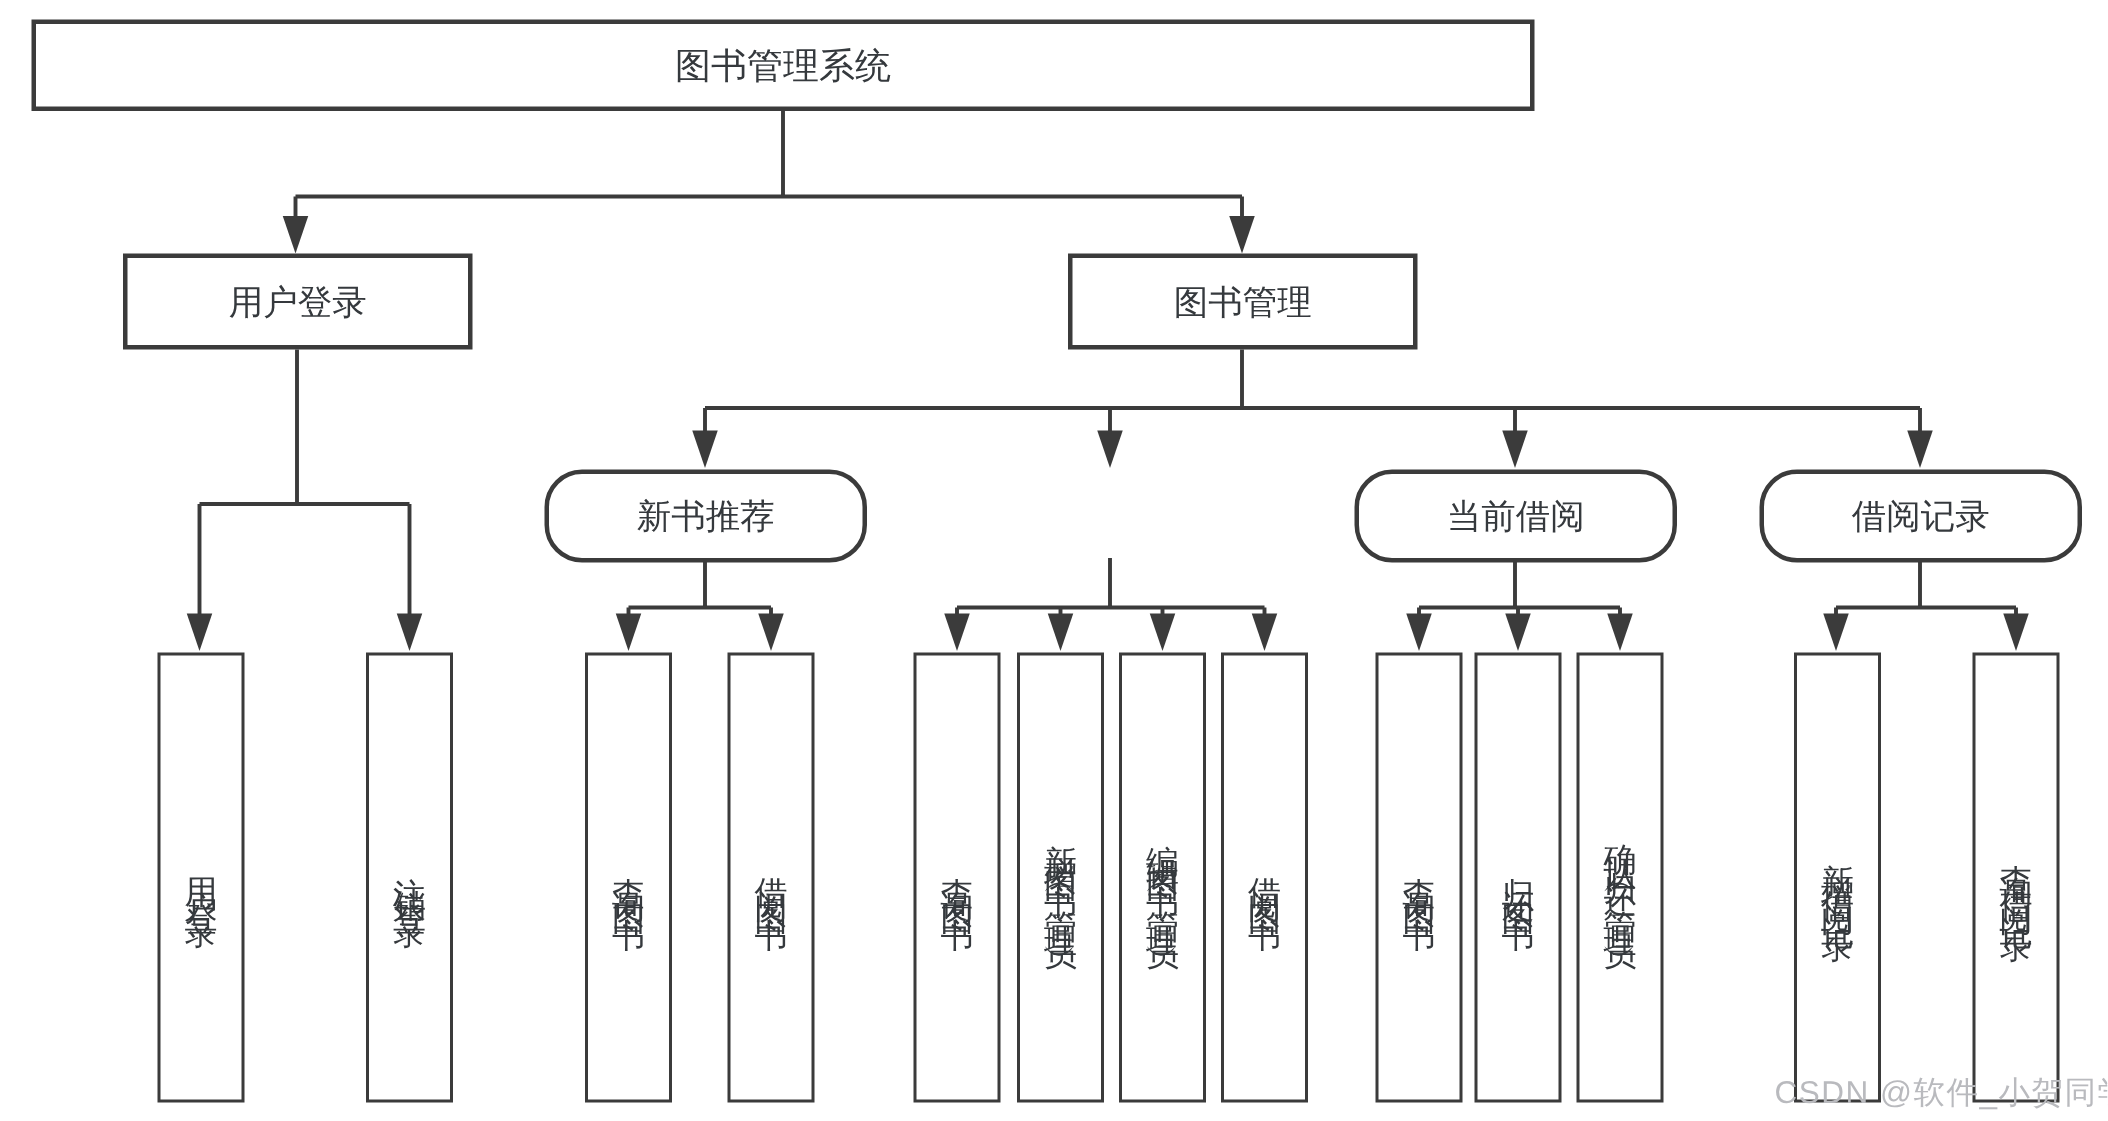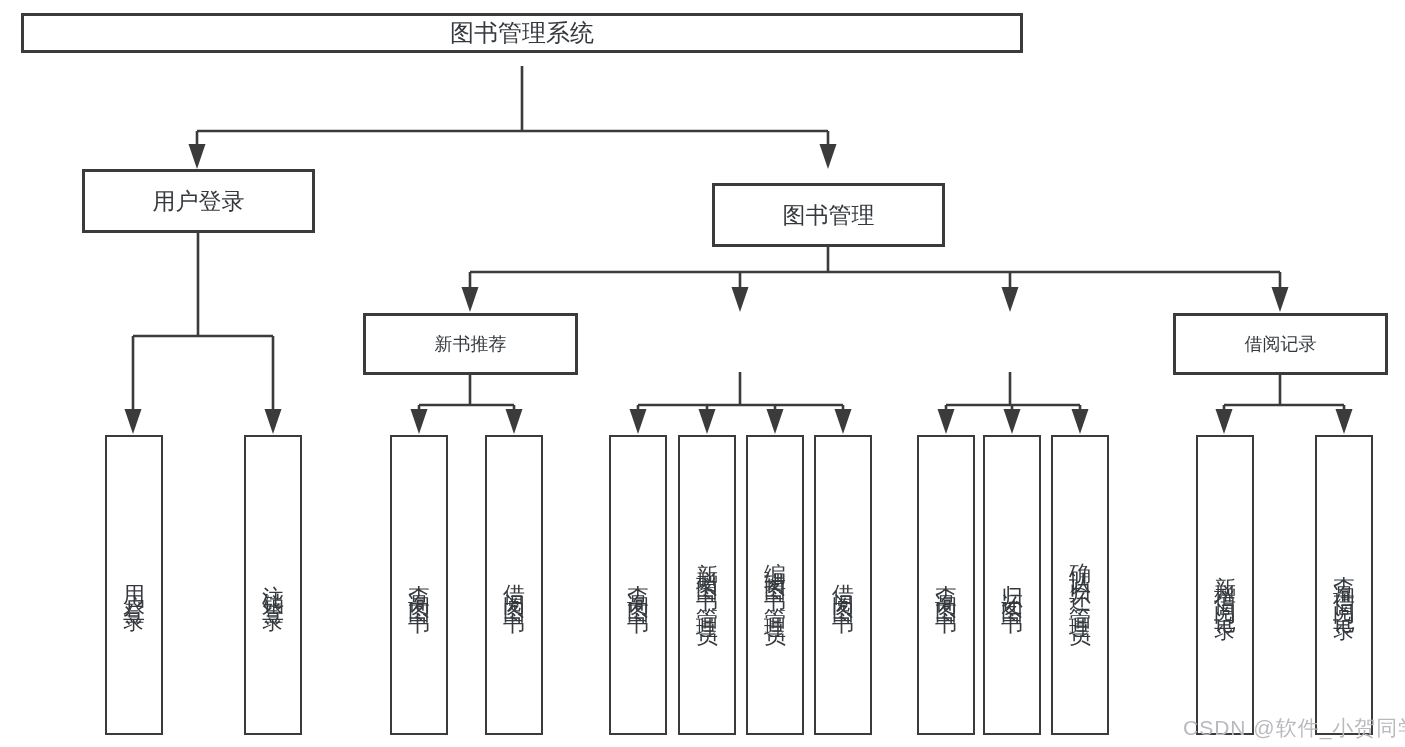--- a/index.html
+++ b/index.html
@@ -16,23 +16,23 @@
 
   .node{
     position:absolute;
     box-sizing:border-box;
     background:#fff;
     border:3px solid var(--line,#3b3b3b);
     display:flex;align-items:center;justify-content:center;
     color:var(--text,#35393d);
     z-index:2;
   }
-  .node.root{left:21px;top:13px;width:1002px;height:40px;font-size:24px;}
+  .node.root{left:21px;top:13px;width:1002px;height:61px;font-size:24px;}
   .node.h2{width:233px;height:64px;font-size:23px;}
-  .node.h3{width:215px;height:62px;font-size:18px;}
+  .node.h3{width:215px;height:62px;font-size:23px;border-radius:25px;}
   .vbox{
     position:absolute;
     box-sizing:border-box;
     top:435px;width:58px;height:300px;
     background:#fff;
     border:2.6px solid var(--line,#3b3b3b);
     display:flex;align-items:center;justify-content:center;
     z-index:2;
   }
   .vbox span{
@@ -95,26 +95,29 @@
     <polygon points="1335.5,409 1352.5,409 1344,434"></polygon>
   </svg>
 
   <div class="node root">
     <span>图书管理系统</span>
   </div>
 
   <div class="node h2" style="left:82px;top:169px;">
     <span>用户登录</span>
   </div>
-  <div class="node h2" style="left:712px;top:183px;">
+  <div class="node h2" style="left:712px;top:169px;">
     <span>图书管理</span>
   </div>
 
   <div class="node h3" style="left:363px;top:313px;">
     <span>新书推荐</span>
+  </div>
+  <div class="node h3" style="left:903px;top:313px;">
+    <span>当前借阅</span>
   </div>
   <div class="node h3" style="left:1173px;top:313px;">
     <span>借阅记录</span>
   </div>
 
   <div class="vbox" style="left:105px;">
     <span>用户登录</span>
   </div>
   <div class="vbox" style="left:244px;">
     <span>注销登录</span>

